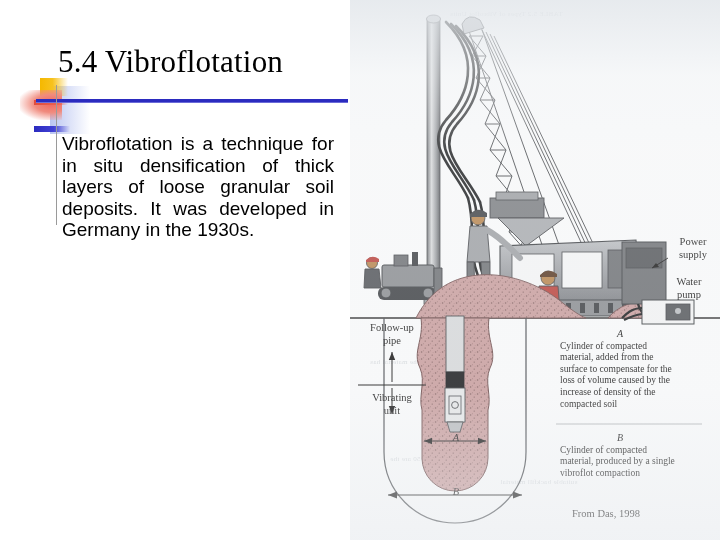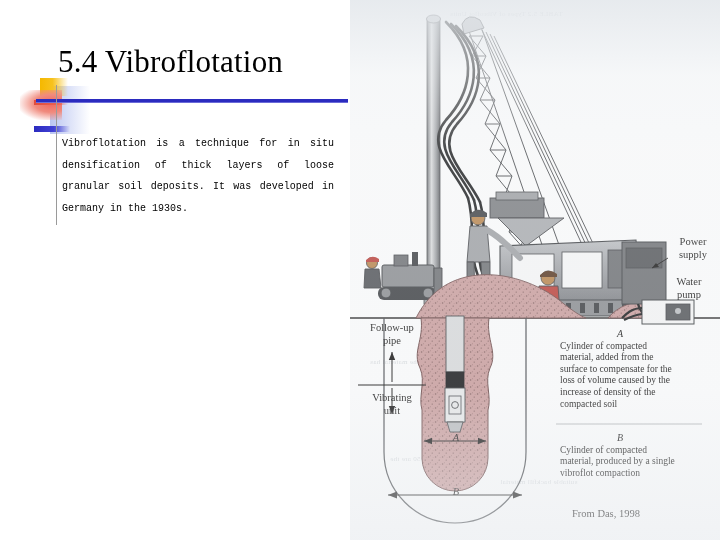--- a/index.html
+++ b/index.html
@@ -109,25 +109,25 @@
     width: 1px;
     height: 140px;
     background: #9a9a9a;
   }
 
   .body-text {
     position: absolute;
     left: 62px;
     top: 133px;
     width: 272px;
-    font-size: 10px;
+    font-size: 19px;
     line-height: 21.5px;
     text-align: justify;
     color: #000000;
-    font-family: Liberation Mono, monospace;
+    font-family: Liberation Sans, sans-serif;
   }
 
   .page-number {
     position: absolute;
     right: 14px;
     bottom: 8px;
     font-size: 13px;
     color: #2a2a2a;
     font-family: "Liberation Serif", "DejaVu Serif", serif;
   }

